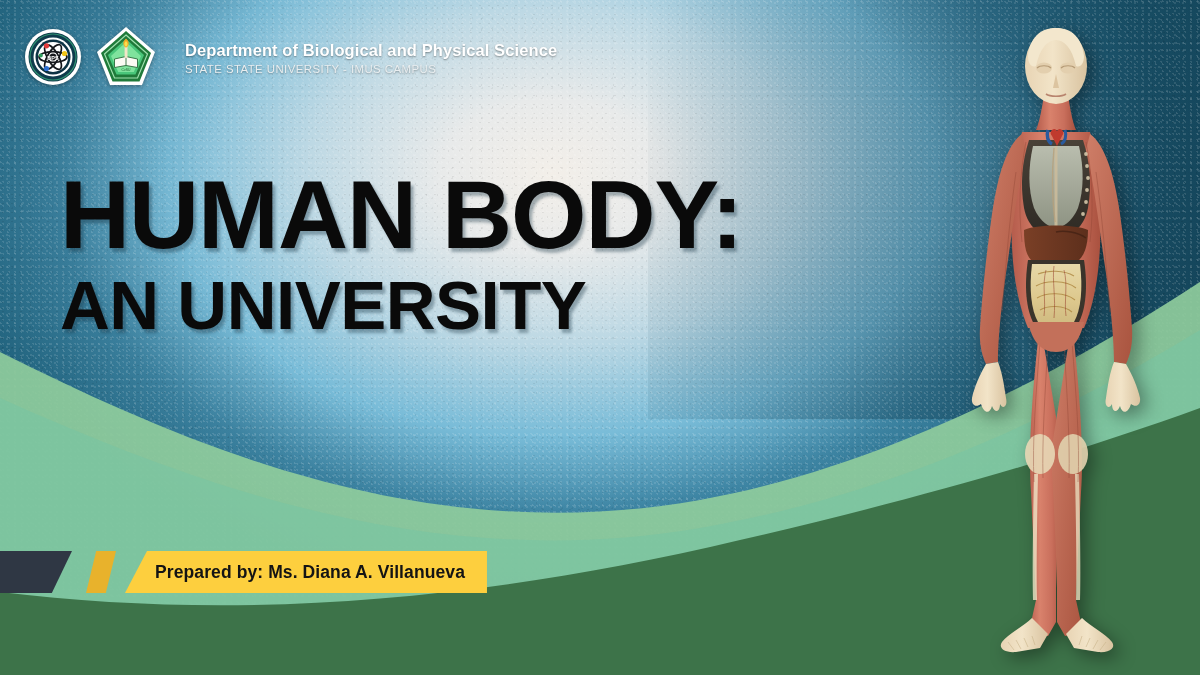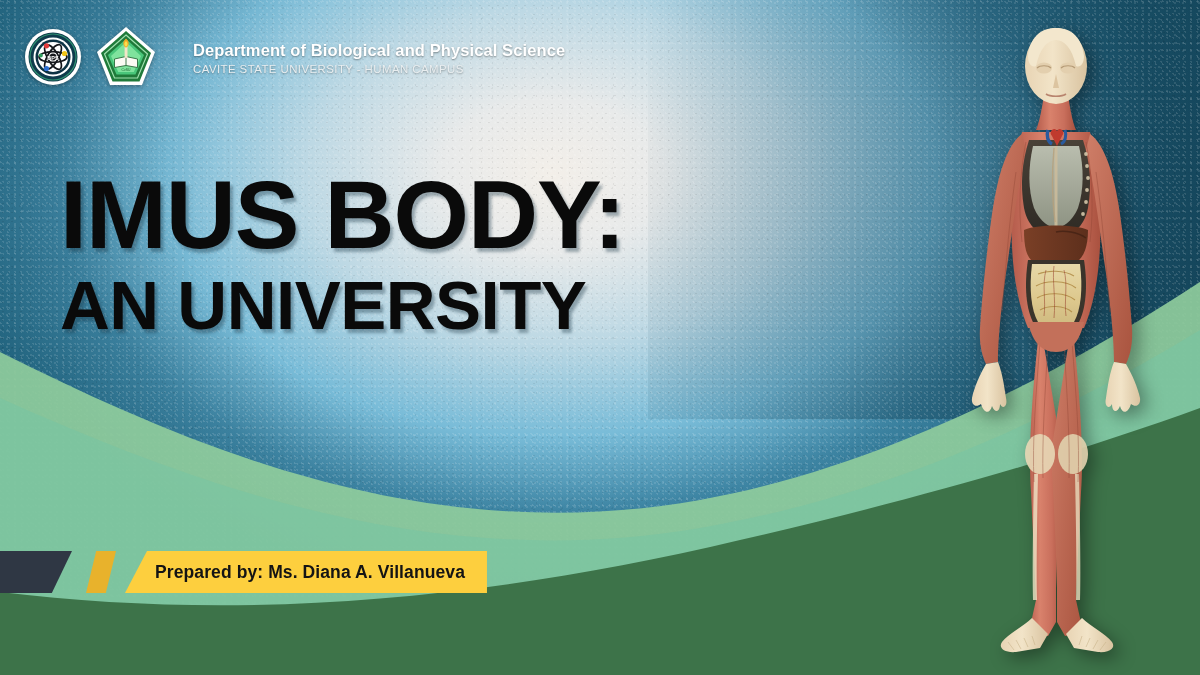--- a/index.html
+++ b/index.html
@@ -53,21 +53,21 @@
   .waves { position:absolute; inset:0; }
   .waves svg { display:block; width:1200px; height:675px; }
 
   
   .header {
     position:absolute; left:24px; top:26px;
     display:flex; align-items:center; gap:13px;
     z-index:6;
   }
   .logo { flex:0 0 auto; filter:drop-shadow(0 1px 2px rgba(0,0,0,.35)); }
-  .header-text { margin-left:23px; }
+  .header-text { margin-left:15px; }
   .dept-name {
     font-size:16.5px; font-weight:bold; color:#ffffff;
     letter-spacing:.1px; line-height:1.15;
     text-shadow:0 1px 2px rgba(0,0,0,.40);
     white-space:nowrap;
   }
   .campus-name {
     font-size:11.4px; font-weight:normal; color:#e9eef0;
     letter-spacing:.45px; margin-top:3px; line-height:1.15;
     text-shadow:0 1px 2px rgba(0,0,0,.35);
@@ -179,26 +179,26 @@
 
         <rect x="29.6" y="20" width="2.9" height="12" rx="1" fill="#f2e6c8"></rect>
         <path d="M31 12.5 C34.4 15.4 34.7 19.3 31 21.8 C27.3 19.3 27.6 15.4 31 12.5 Z" fill="#f4a623"></path>
         <path d="M31 15 C33.1 16.9 33.3 19.1 31 20.7 C28.7 19.1 28.9 16.9 31 15 Z" fill="#f8e14d"></path>
         <text x="31" y="45" font-size="3.4" font-family="Liberation Sans, sans-serif" fill="#1f5f30" text-anchor="middle">CvSU</text>
       </svg>
     </span>
 
     <div class="header-text">
       <div class="dept-name">Department of Biological and Physical Science</div>
-      <div class="campus-name">CAVITE STATE UNIVERSITY - HUMAN CAMPUS</div>
+      <div class="campus-name">STATE STATE UNIVERSITY - IMUS CAMPUS</div>
     </div>
   </div>
 
   <div class="title-block">
-    <div class="title-main">IMUS BODY:</div>
+    <div class="title-main">HUMAN BODY:</div>
     <div class="title-sub">AN UNIVERSITY</div>
   </div>
 
   <div class="anatomy">
     <svg viewBox="0 0 240 636" aria-hidden="true">
       <defs>
         <linearGradient id="skinG" x1="0" y1="0" x2="1" y2="0">
           <stop offset="0%" stop-color="#e8d4b4"></stop>
           <stop offset="45%" stop-color="#f2e4c8"></stop>
           <stop offset="100%" stop-color="#d9c3a0"></stop>

